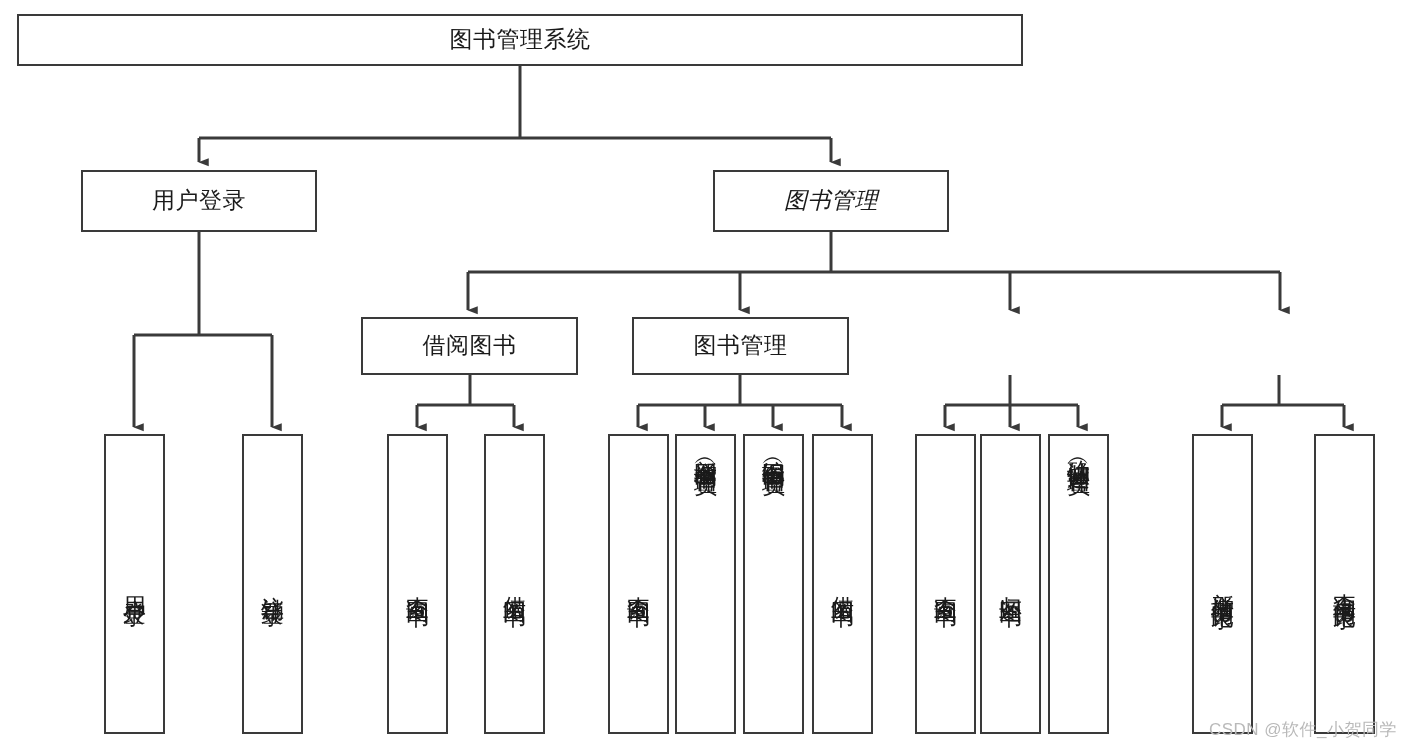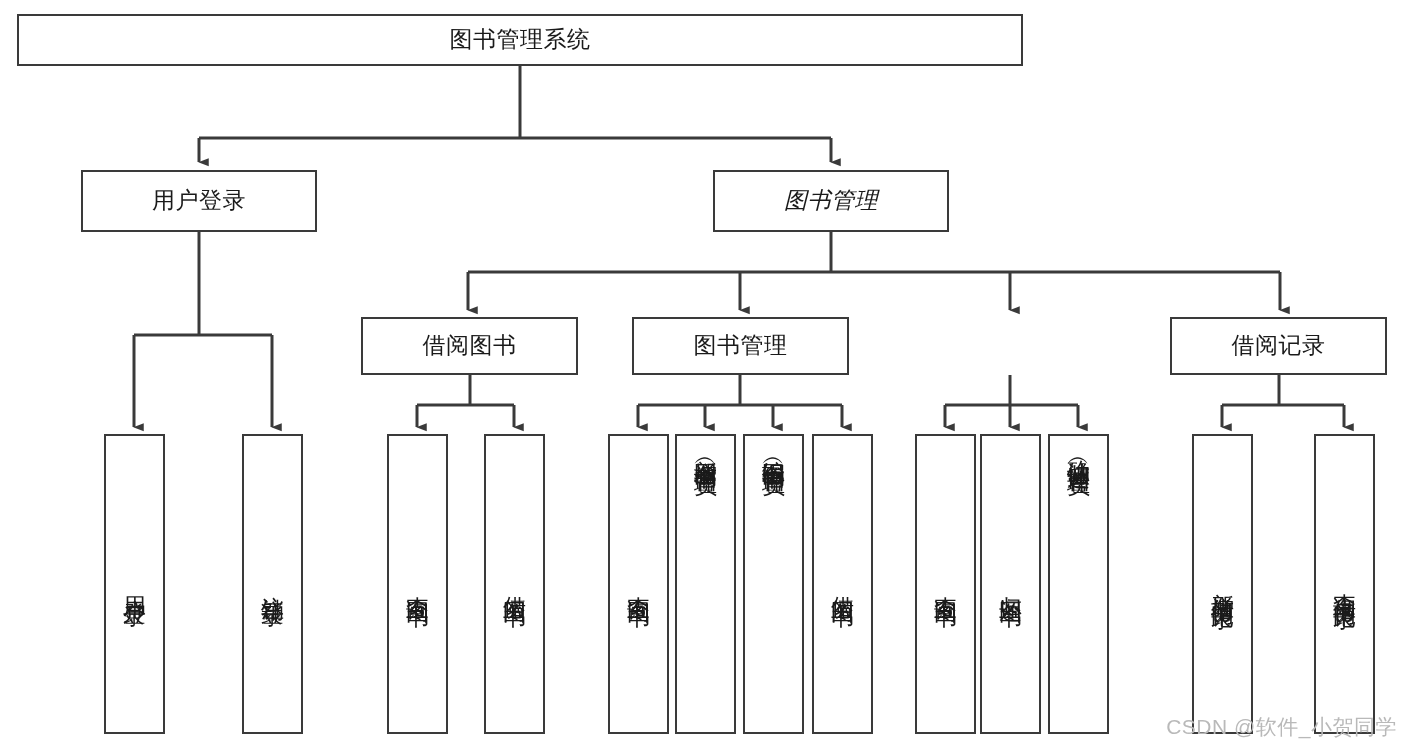--- a/index.html
+++ b/index.html
@@ -68,21 +68,21 @@
   }
   
   .node.v.mid {
     align-items: center;
     padding-top: 0;
   }
   #watermark {
     position: absolute;
     right: 8px;
     bottom: 6px;
-    font-size: 21px;
+    font-size: 17px;
     color: #b9b9b9;
     letter-spacing: 0.5px;
     white-space: nowrap;
   }
 </style>
 </head>
 <body>
 
 <div id="stage">
 
@@ -146,23 +146,20 @@
   <div class="node h" style="left:713px; top:170px; width:236px; height:62px;font-style:italic;">
     <span class="lbl">图书管理</span>
   </div>
 
   <div class="node h" style="left:361px; top:317px; width:217px; height:58px;">
     <span class="lbl">借阅图书</span>
   </div>
   <div class="node h" style="left:632px; top:317px; width:217px; height:58px;">
     <span class="lbl">图书管理</span>
   </div>
-  <div class="node h" style="left:1170px; top:317px; width:217px; height:58px;">
-    <span class="lbl">借阅记录</span>
-  </div>
 
   <div class="node v mid" style="left:104px; top:434px; width:61px; height:300px;">
     <span class="lbl">用户登录</span>
   </div>
   <div class="node v mid" style="left:242px; top:434px; width:61px; height:300px;">
     <span class="lbl">注销登录</span>
   </div>
 
   <div class="node v mid" style="left:387px; top:434px; width:61px; height:300px;">
     <span class="lbl">查询图书</span>

